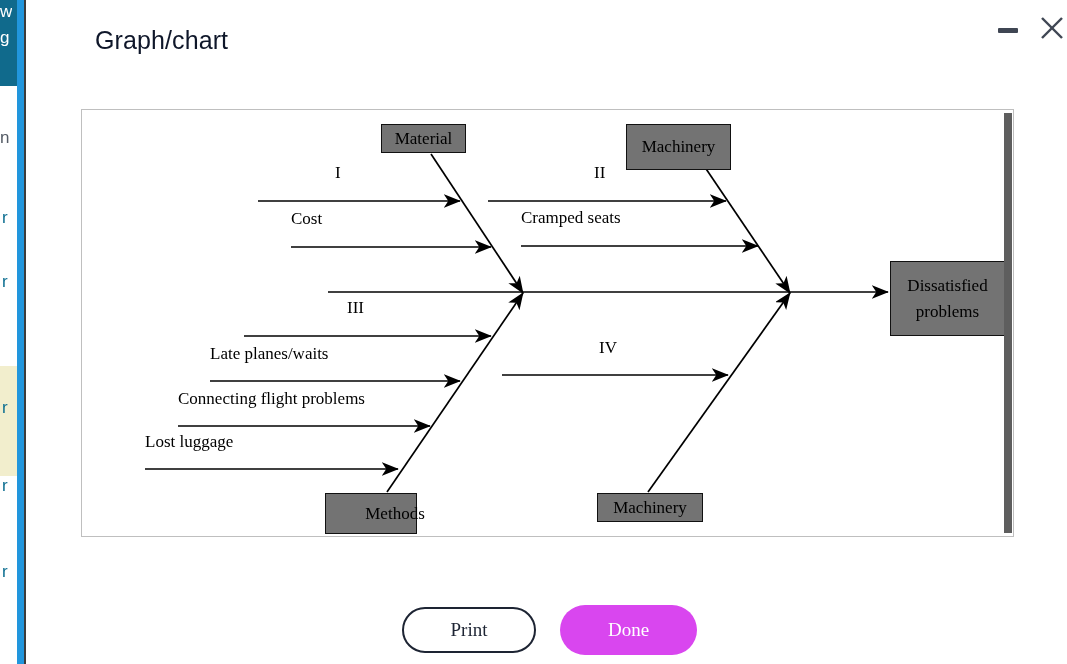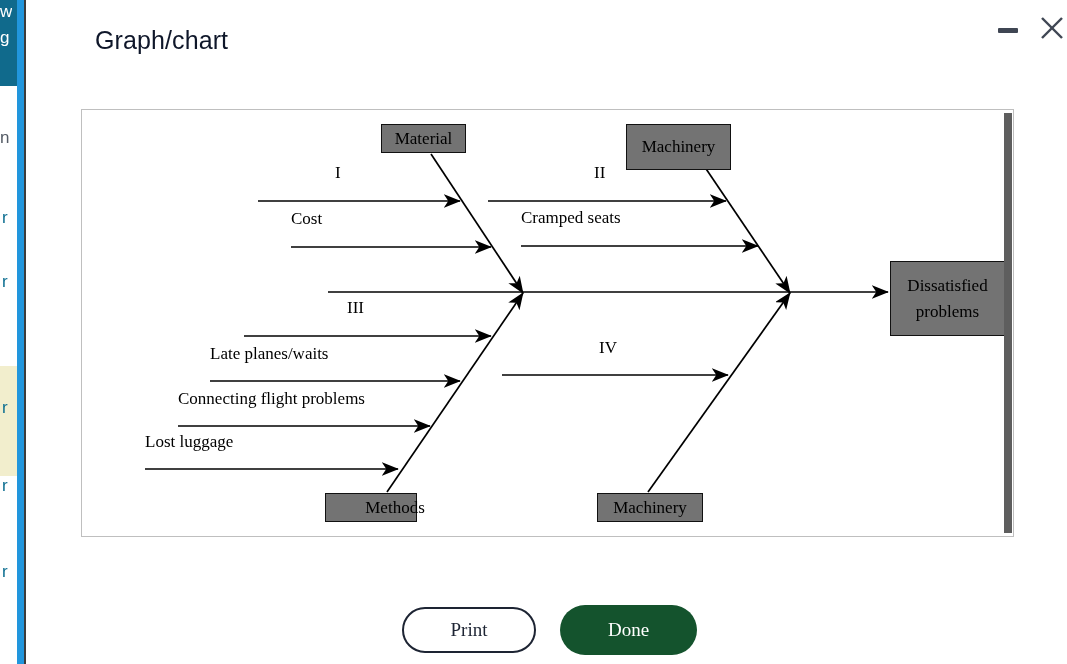--- a/index.html
+++ b/index.html
@@ -153,21 +153,21 @@
   #btn-print {
     left: 375px; top: 607px;
     width: 134px; height: 46px;
     background: #ffffff;
     border: 2px solid #1d2433;
     color: #1d2433;
   }
   #btn-done {
     left: 533px; top: 605px;
     width: 137px; height: 50px;
-    background: #14532d;
+    background: #d946ef;
     border: none;
     color: #ffffff;
   }
 </style>
 </head>
 <body>
 
 <div id="backdrop">
   <div class="bd-teal"></div>
   <div class="bd-white"></div>
@@ -235,21 +235,21 @@
           <text x="128" y="249" font-family="&quot;Liberation Serif&quot;, serif" font-size="17">Late planes/waits</text>
           <text x="96" y="294" font-family="&quot;Liberation Serif&quot;, serif" font-size="17">Connecting flight problems</text>
           <text x="63" y="337" font-family="&quot;Liberation Serif&quot;, serif" font-size="17">Lost luggage</text>
           <text x="517" y="243" font-family="&quot;Liberation Serif&quot;, serif" font-size="17">IV</text>
         </g>
     </svg>
 
     <div id="fish-nodes">
         <div class="node" style="left: 299px; top: 14px; width: 85px; height: 29px;">Material</div>
         <div class="node" style="left: 544px; top: 14px; width: 105px; height: 46px;">Machinery</div>
-        <div class="node" style="left: 243px; top: 383px; width: 92px; height: 29px; padding-left: 48px;">Methods</div>
+        <div class="node" style="left: 243px; top: 383px; width: 92px; height: 41px; padding-left: 48px;">Methods</div>
         <div class="node" style="left: 515px; top: 383px; width: 106px; height: 29px;">Machinery</div>
         <div class="node effect-node" style="left: 808px; top: 151px; width: 115px; height: 75px;">
           <div>
             <div>Dissatisfied</div>
             <div>problems</div>
           </div>
         </div>
       </div>
 
     <div id="panel-scrollbar">

